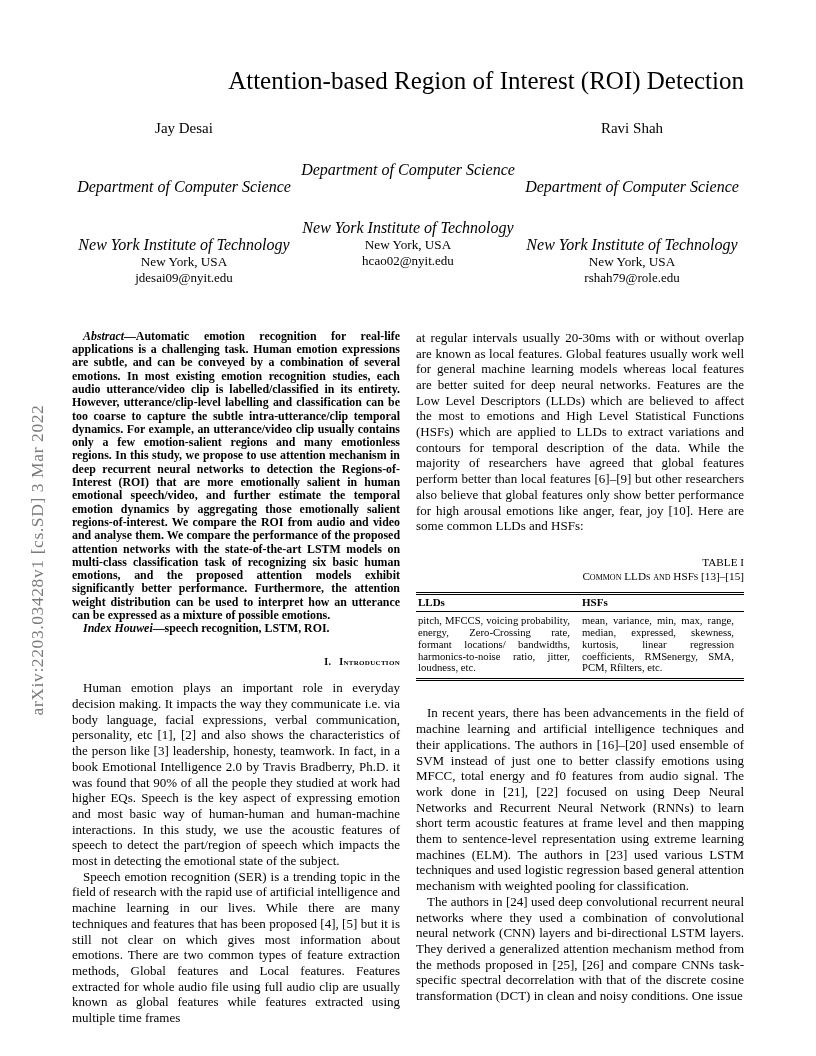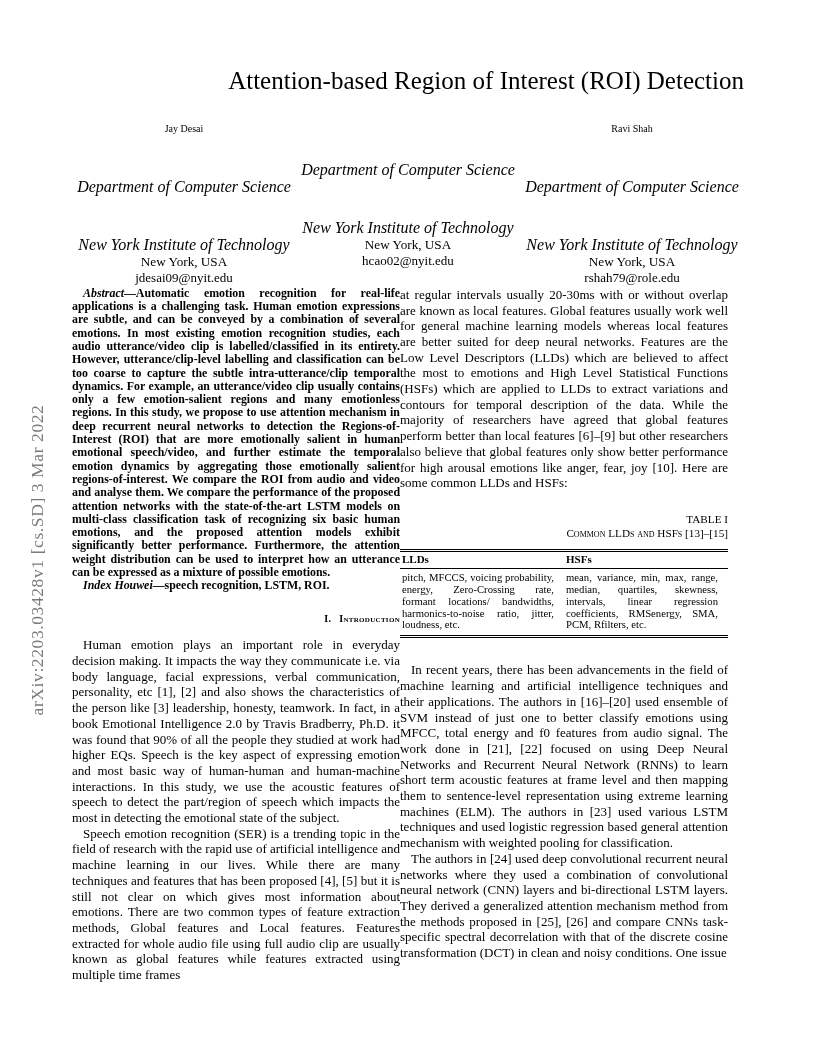--- a/index.html
+++ b/index.html
@@ -41,28 +41,30 @@
     margin: 0;
   }
   .paper-title span { display: block; }
 
   .authors {
     display: flex;
     justify-content: space-between;
     margin-top: 21px;
   }
   .author { width: 226px; text-align: center; }
-  .author .name  { font-size: 10px; line-height: 17px; margin-bottom: 5px; }
+  .author .name  { font-size: 15px; line-height: 17px; margin-bottom: 5px; }
   .author .dept,
   .author .inst  { font-style: italic; font-size: 16px; line-height: 16.4px; margin-top: 42px; }
   .author .city  { font-size: 13.2px; line-height: 16.4px; }
   .author .email { font-size: 13px;   line-height: 16.6px; }
 
   .columns {
     display: flex;
+    gap: 16px;
+    margin-top: 43px;
   }
   .col {
     width: 328px;
     text-align: justify;
     font-size: 13px;
     line-height: 15.7px;
   }
 
   .abstract, .index-terms {
     font-weight: bold;
@@ -177,21 +179,21 @@
           <table class="data-table">
             <thead>
               <tr>
                 <th>LLDs</th>
                 <th>HSFs</th>
               </tr>
             </thead>
             <tbody>
               <tr>
                 <td>pitch, MFCCS, voicing probability, energy, Zero-Crossing rate, formant locations/ bandwidths, harmonics-to-noise ratio, jitter, loudness, etc.</td>
-                <td>mean, variance, min, max, range, median, quartiles, skewness, intervals, linear regression coefficients, RMSenergy, SMA, PCM, Rfilters, etc.</td>
+                <td>mean, variance, min, max, range, median, expressed, skewness, kurtosis, linear regression coefficients, RMSenergy, SMA, PCM, Rfilters, etc.</td>
               </tr>
             </tbody>
           </table>
         </div>
 
         <p class="par">In recent years, there has been advancements in the field of machine learning and artificial intelligence techniques and their applications. The authors in [16]–[20] used ensemble of SVM instead of just one to better classify emotions using MFCC, total energy and f0 features from audio signal. The work done in [21], [22] focused on using Deep Neural Networks and Recurrent Neural Network (RNNs) to learn short term acoustic features at frame level and then mapping them to sentence-level representation using extreme learning machines (ELM). The authors in [23] used various LSTM techniques and used logistic regression based general attention mechanism with weighted pooling for classification.</p>
         <p class="par">The authors in [24] used deep convolutional recurrent neural networks where they used a combination of convolutional neural network (CNN) layers and bi-directional LSTM layers. They derived a generalized attention mechanism method from the methods proposed in [25], [26] and compare CNNs task-specific spectral decorrelation with that of the discrete cosine transformation (DCT) in clean and noisy conditions. One issue</p>
       </div>
 
     </div>

